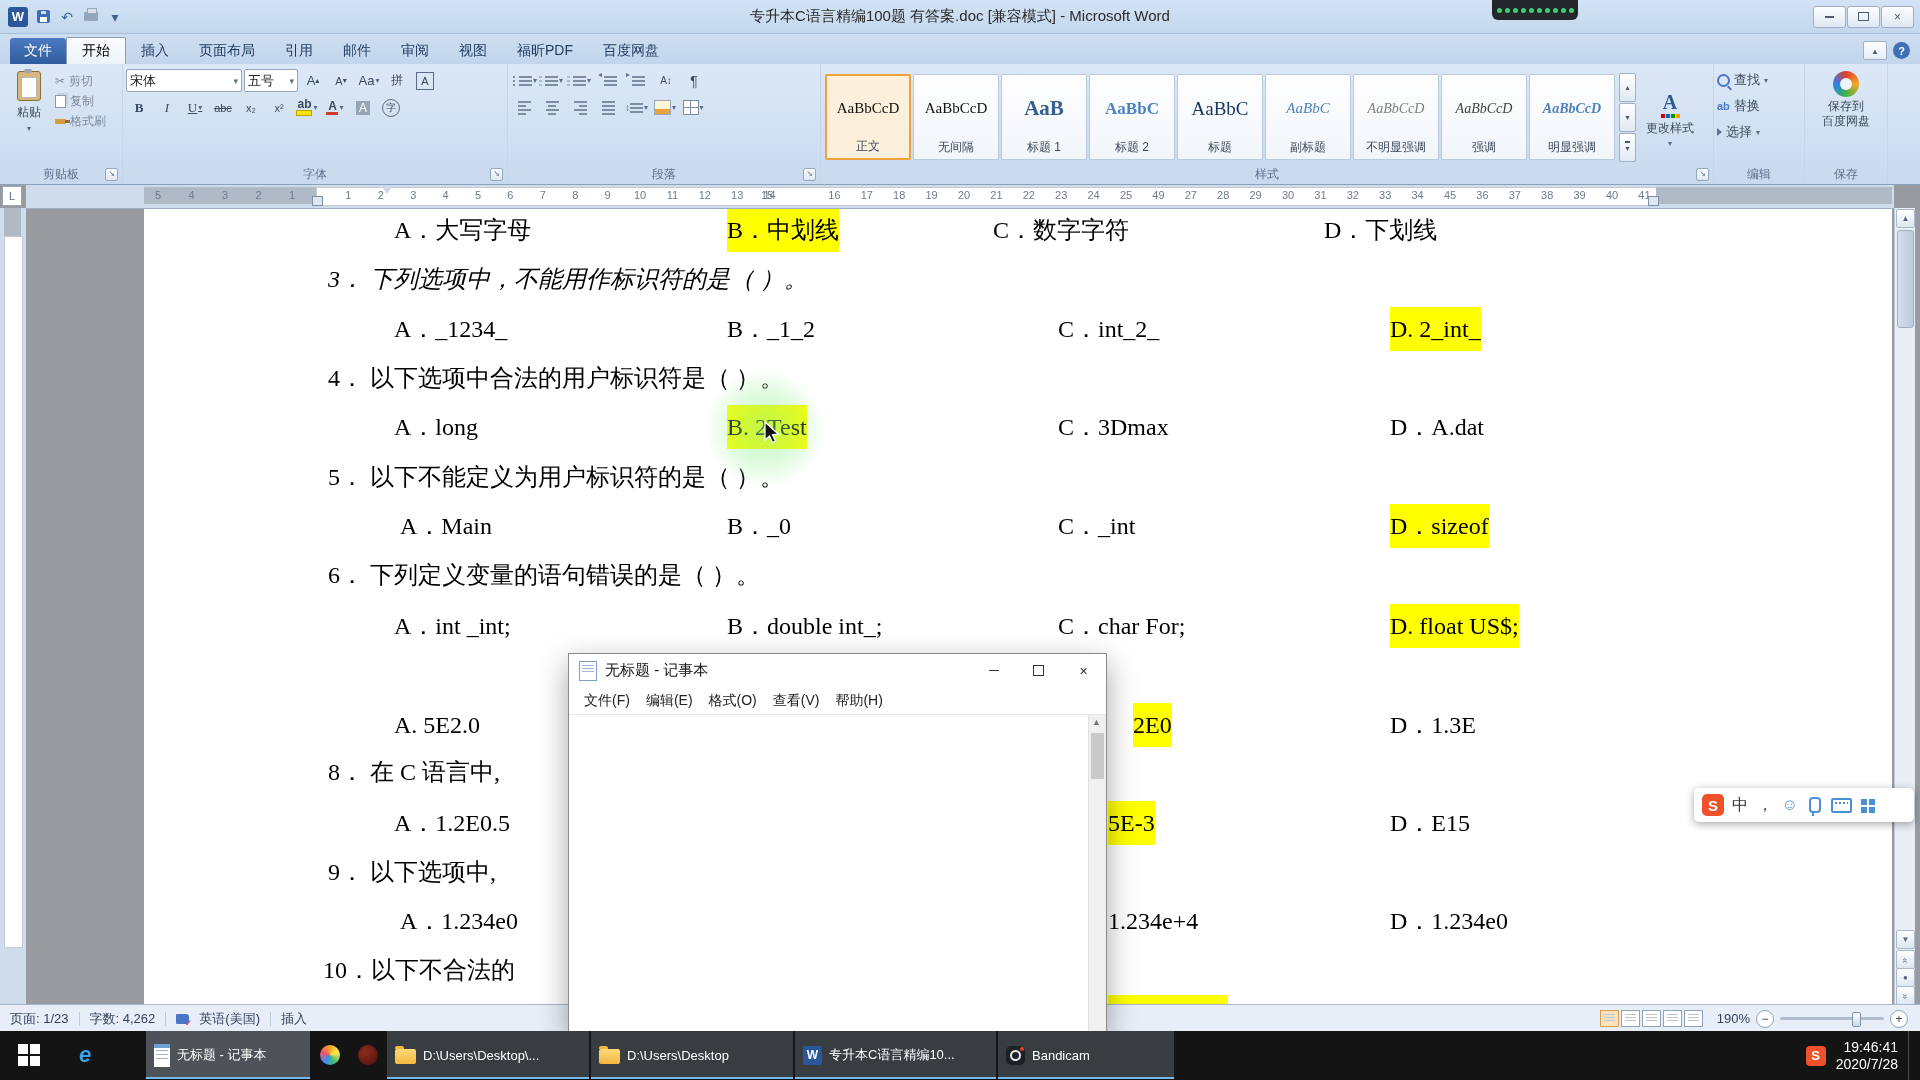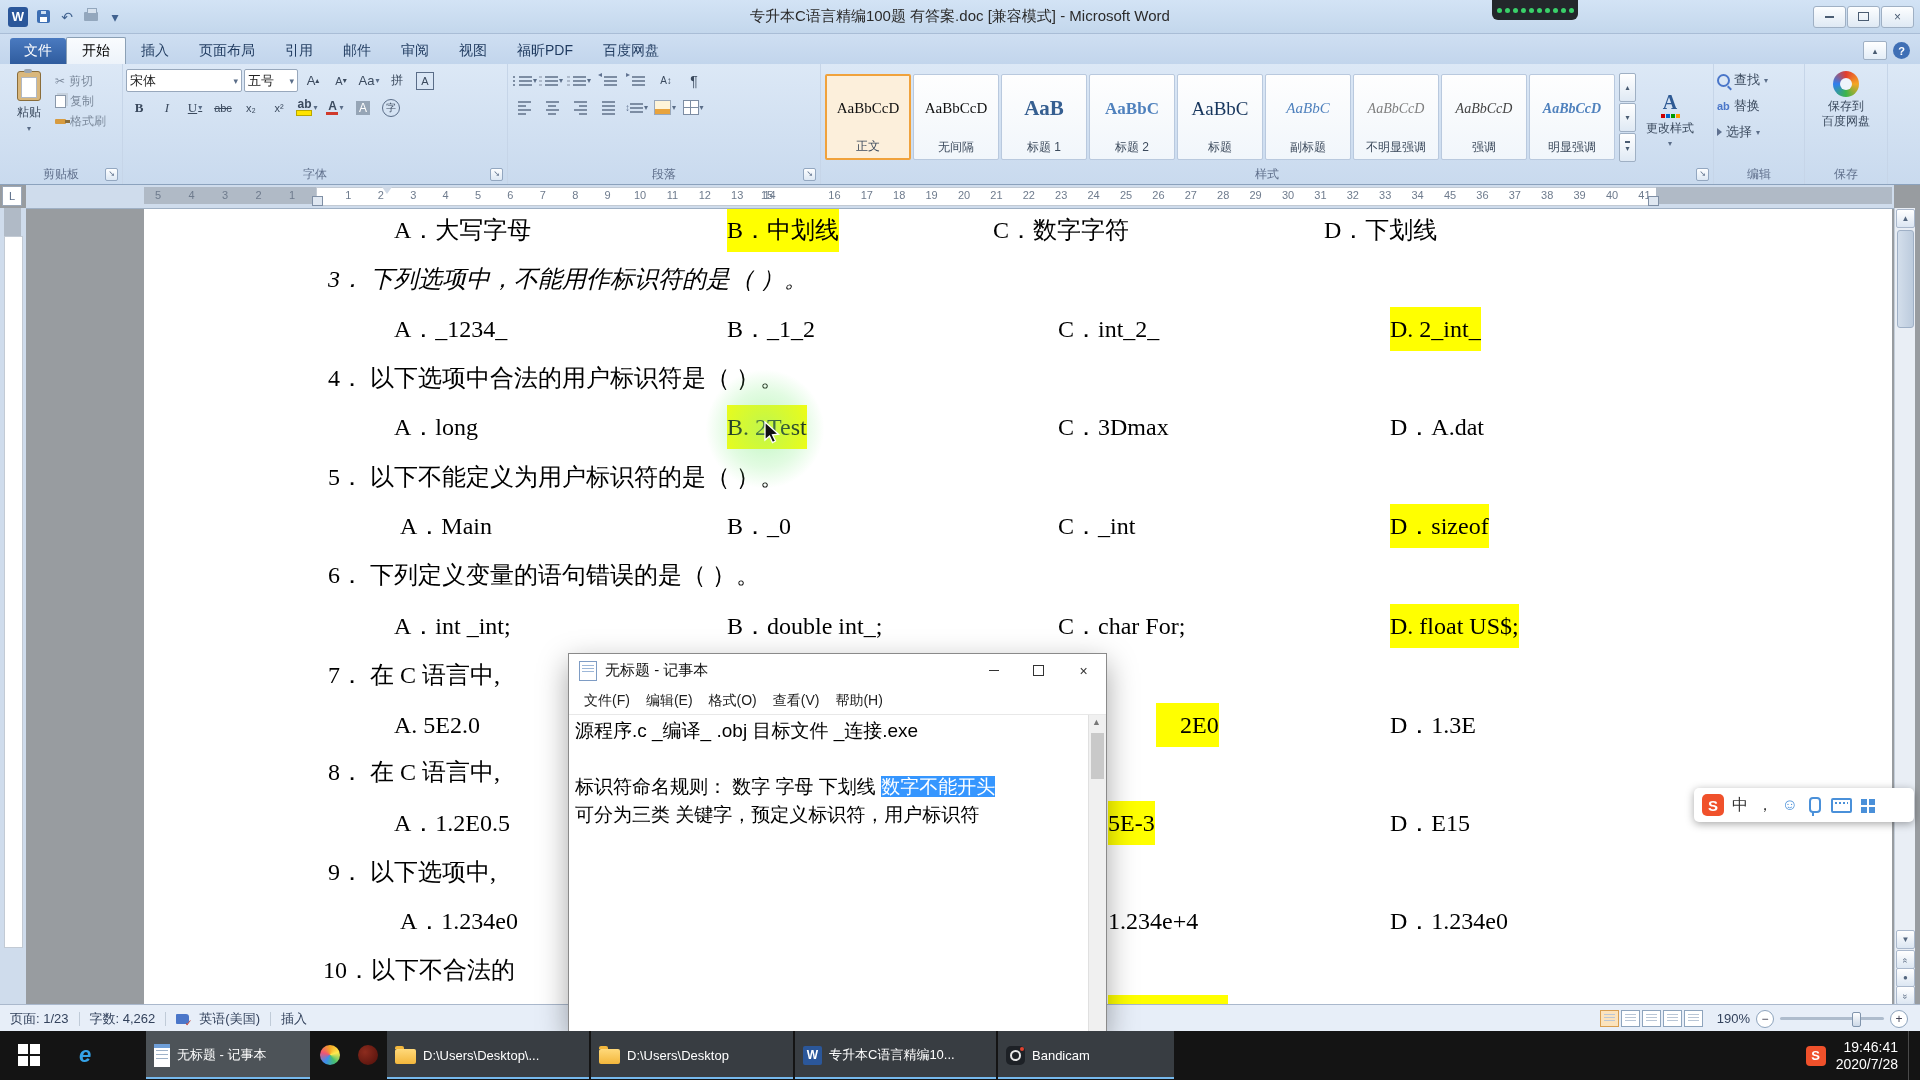--- a/index.html
+++ b/index.html
@@ -602,21 +602,21 @@
       <span class="rnum" style="left: 801.4px;">16</span>
       <span class="rnum" style="left: 833.8px;">17</span>
       <span class="rnum" style="left: 866.2px;">18</span>
       <span class="rnum" style="left: 898.6px;">19</span>
       <span class="rnum" style="left: 931px;">20</span>
       <span class="rnum" style="left: 963.4px;">21</span>
       <span class="rnum" style="left: 995.8px;">22</span>
       <span class="rnum" style="left: 1028.2px;">23</span>
       <span class="rnum" style="left: 1060.6px;">24</span>
       <span class="rnum" style="left: 1093px;">25</span>
-      <span class="rnum" style="left: 1125.4px;">26</span>
+      <span class="rnum" style="left: 1125.4px;">49</span>
       <span class="rnum" style="left: 1157.8px;">27</span>
       <span class="rnum" style="left: 1190.2px;">28</span>
       <span class="rnum" style="left: 1222.6px;">29</span>
       <span class="rnum" style="left: 1255px;">30</span>
       <span class="rnum" style="left: 1287.4px;">31</span>
       <span class="rnum" style="left: 1319.8px;">32</span>
       <span class="rnum" style="left: 1352.2px;">33</span>
       <span class="rnum" style="left: 1384.6px;">34</span>
       <span class="rnum" style="left: 1417px;">45</span>
       <span class="rnum" style="left: 1449.4px;">36</span>
@@ -668,26 +668,23 @@
       </div>
       <div class="docline" style="top: 345px;">
         <span class="seg" style="left: 184px;">6． 下列定义变量的语句错误的是（  ）。</span>
       </div>
       <div class="docline" style="top: 396px;">
         <span class="seg" style="left: 250px;">A．int _int;</span>
         <span class="seg" style="left: 583px;">B．double int_;</span>
         <span class="seg" style="left: 914px;">C．char For;</span>
         <span class="seg hl" style="left: 1246px;">D. float US$;</span>
       </div>
-      <div class="docline" style="top: 445px;">
-        <span class="seg" style="left: 184px;">7．  在 C 语言中,</span>
-      </div>
       <div class="docline" style="top: 495px;">
         <span class="seg" style="left: 250px;">A. 5E2.0</span>
-        <span class="seg hl" style="left: 1012px; padding-left: 24px;">2E0</span>
+        <span class="seg hl" style="left: 989px;">2E0</span>
         <span class="seg" style="left: 1246px;">D．1.3E</span>
       </div>
       <div class="docline" style="top: 542px;">
         <span class="seg" style="left: 184px;">8．  在 C 语言中,</span>
       </div>
       <div class="docline" style="top: 593px;">
         <span class="seg" style="left: 250px;">A．1.2E0.5</span>
         <span class="seg hl" style="left: 964px;">5E-3</span>
         <span class="seg" style="left: 1246px;">D．E15</span>
       </div>
@@ -764,26 +761,20 @@
       </div>
     </div>
     <div class="np-menu">
         <div class="npmenu-item">文件(F)</div>
         <div class="npmenu-item">编辑(E)</div>
         <div class="npmenu-item">格式(O)</div>
         <div class="npmenu-item">查看(V)</div>
         <div class="npmenu-item">帮助(H)</div>
       </div>
     <div class="np-body">
-      <div class="np-lines">
-          <div class="npline"><span class="npseg">源程序.c _编译_ .obj 目标文件 _连接.exe</span></div>
-          <div class="npline">&nbsp;</div>
-          <div class="npline"><span class="npseg">标识符命名规则： 数字 字母 下划线 </span><span class="npseg sel">数字不能开头</span></div>
-          <div class="npline"><span class="npseg">可分为三类 关键字，预定义标识符，用户标识符</span></div>
-        </div>
       <div class="np-scroll">
         <div class="np-up">▲</div>
         <div class="np-thumb"></div>
       </div>
     </div>
   </div>
 
   <div class="ime">
     <div class="ime-logo">S</div>
     <div class="ime-item">中</div>

